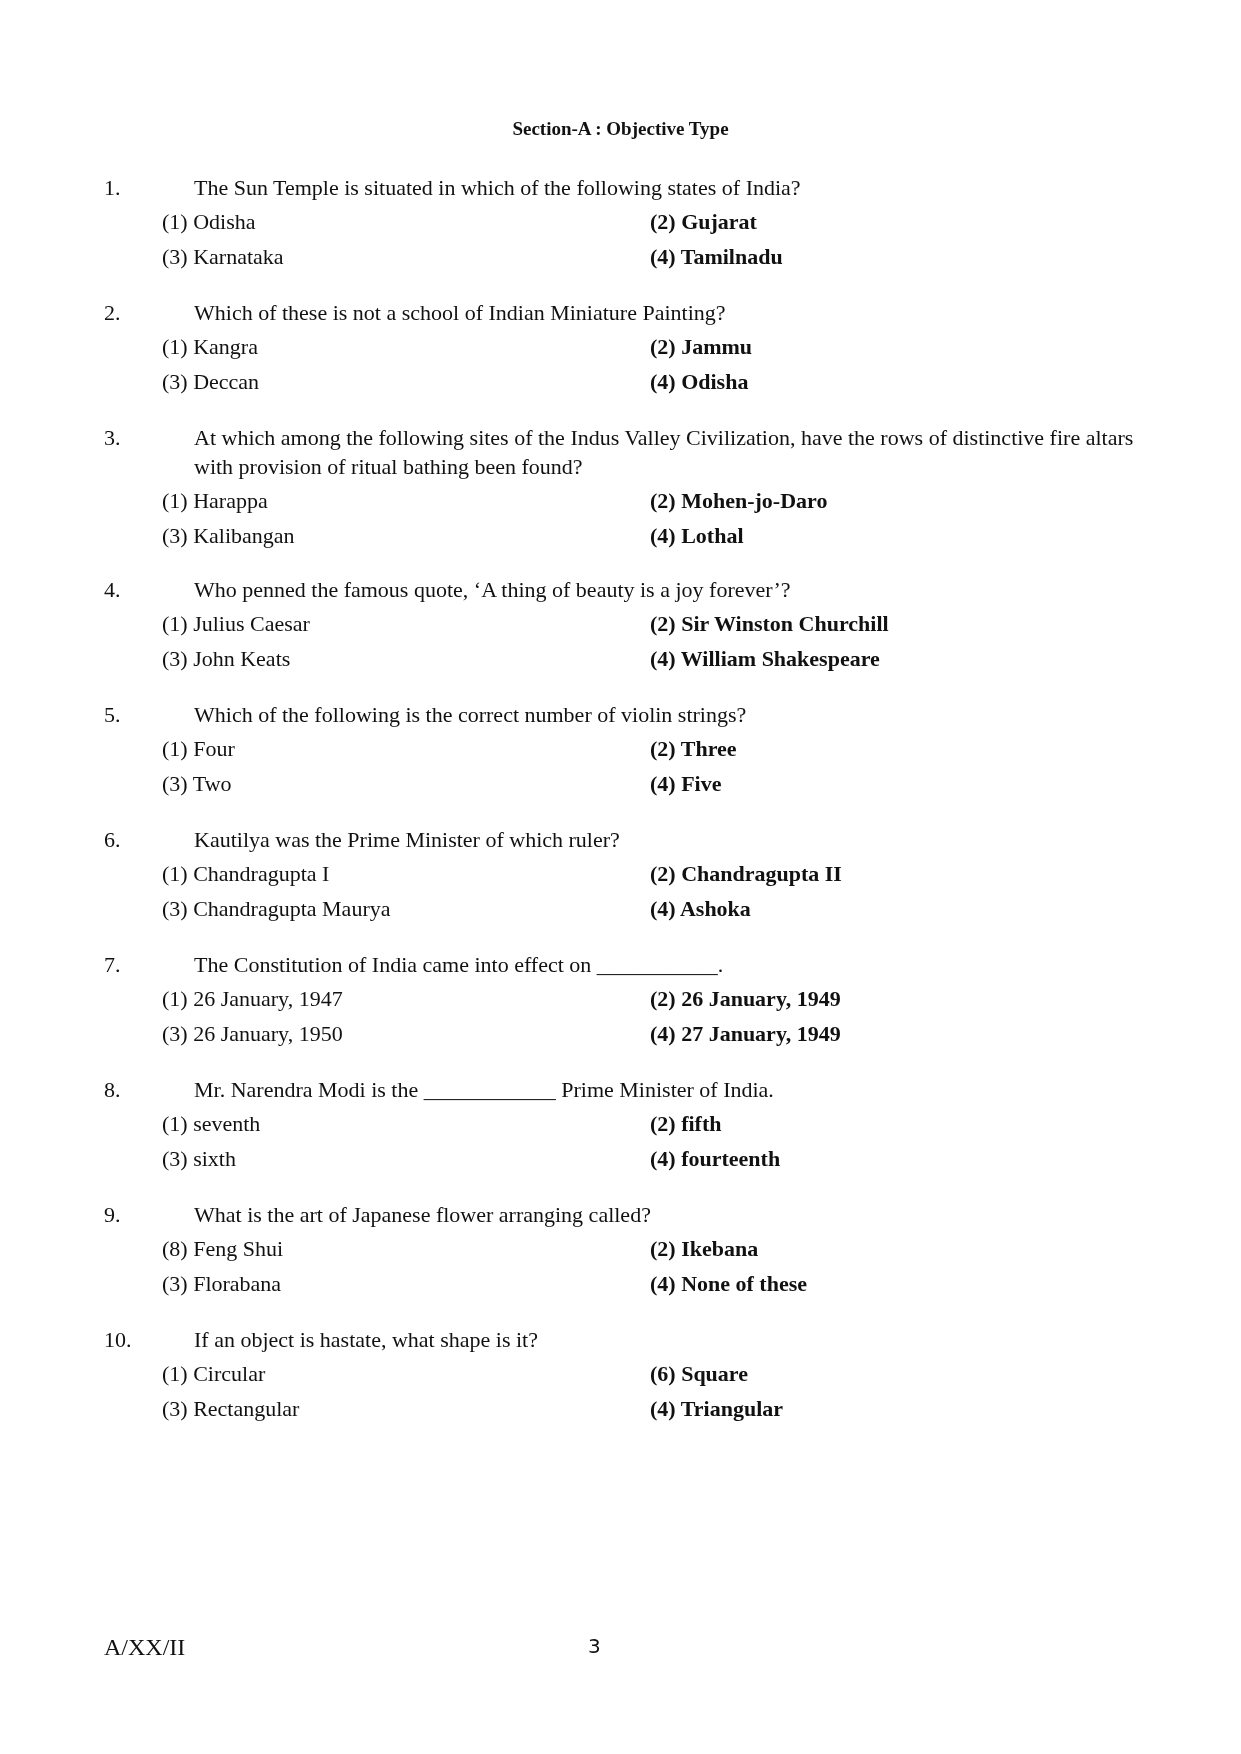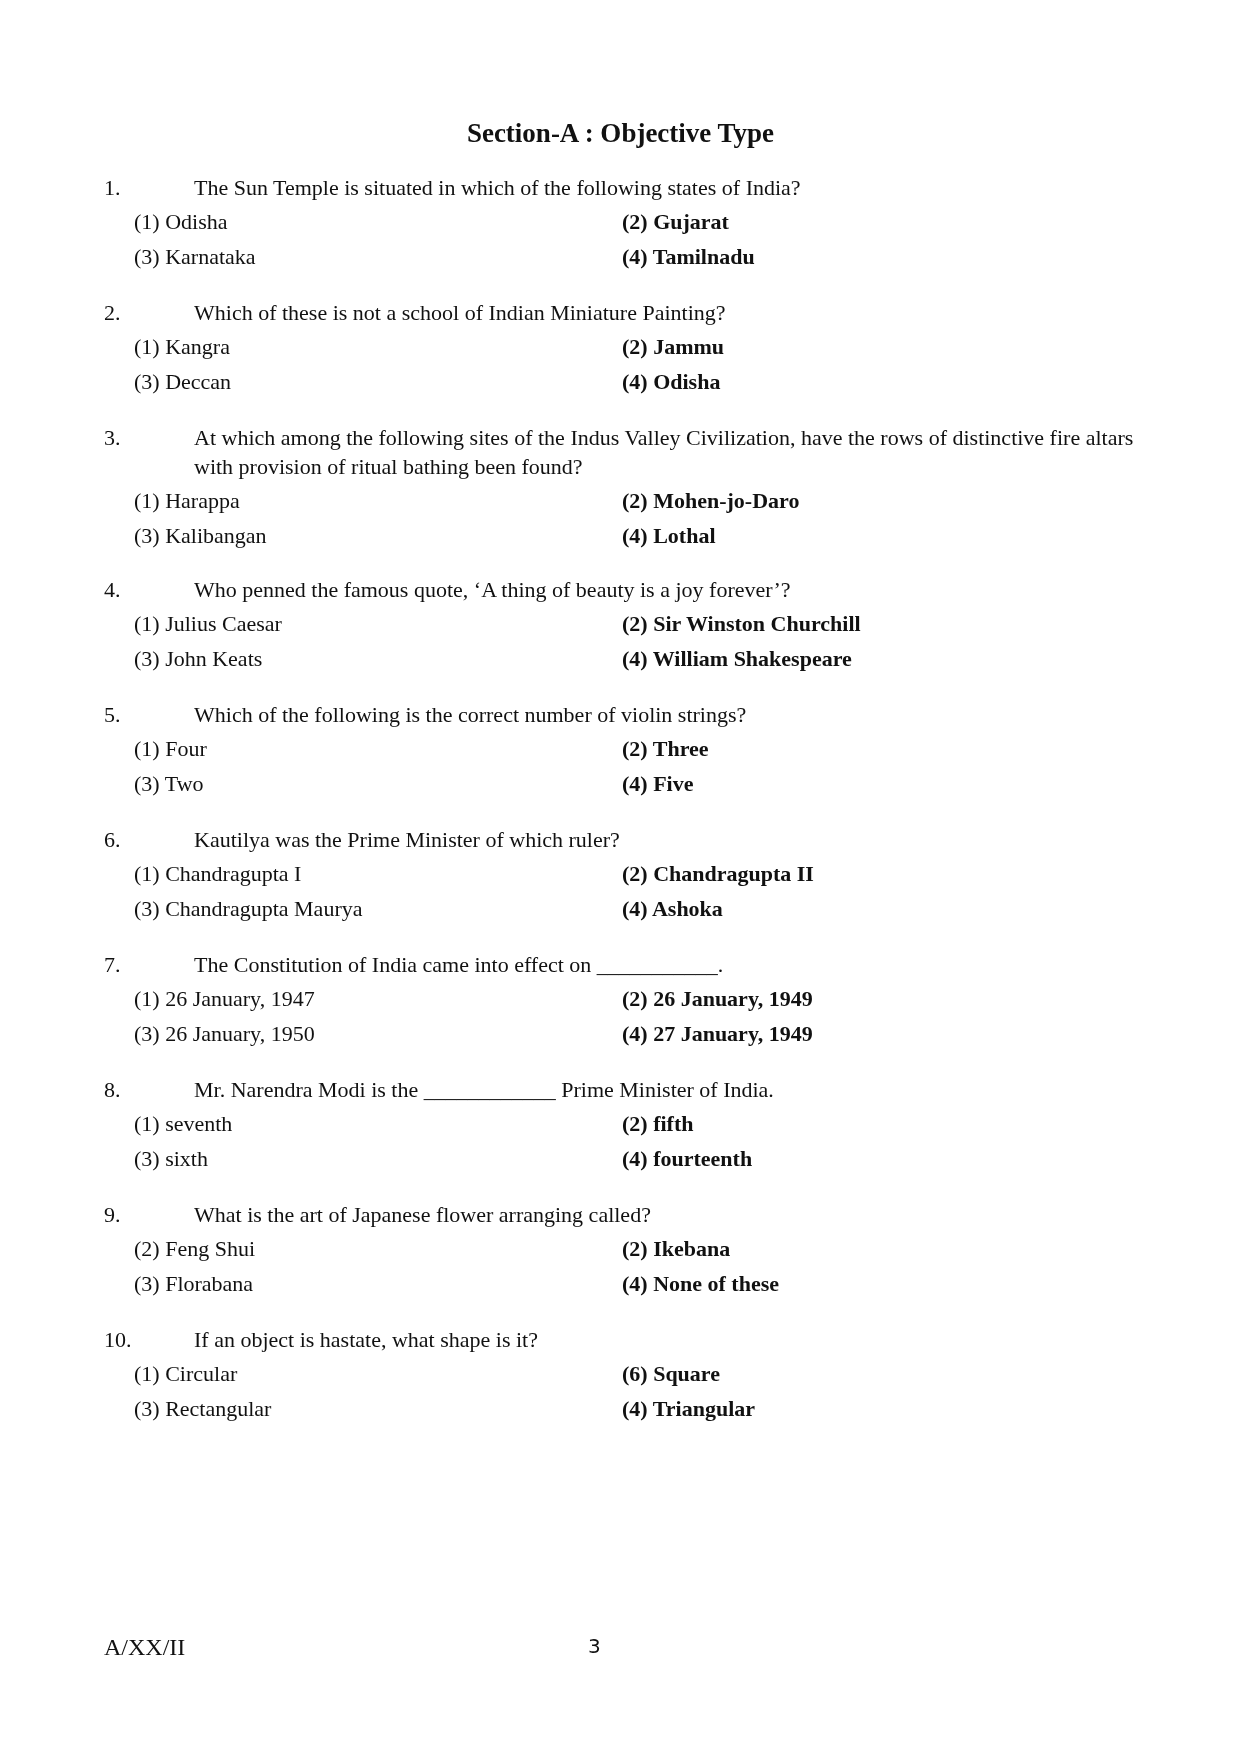--- a/index.html
+++ b/index.html
@@ -3,26 +3,26 @@
 <meta charset="utf-8">
 <style>
   html, body { margin: 0; padding: 0; background: #ffffff; }
   body {
     width: 1241px; height: 1754px; position: relative; overflow: hidden;
     font-family: "Liberation Serif", "DejaVu Serif", serif;
     color: #111;
   }
   .title {
     position: absolute; top: 118px; left: 0; width: 1241px; text-align: center;
-    font-weight: bold; font-size: 27px;
+    font-weight: bold; font-size: 19px;
   }
   .question { position: absolute; left: 104px; width: 1060px; font-size: 22px; line-height: 29px; }
   .qnum { position: absolute; left: 0; top: 0; }
   .qtext { margin-left: 90px; }
-  .opts { margin-left: 30px; position: relative; }
+  .opts { margin-left: 58px; position: relative; }
   .opt-row { height: 35px; position: relative; }
   .opt-row:first-child { margin-top: 5px; }
   .opt { position: absolute; top: 0; }
   .opt.left { left: 0; }
   .opt.right { left: 488px; font-weight: bold; }
   .footer-code { position: absolute; top: 1634px; left: 104px; font-size: 24px; }
   .footer-page { position: absolute; top: 1634px; left: 588px; font-size: 20px; font-family: "DejaVu Sans", sans-serif; }
 </style>
 </head>
 <body>
@@ -147,21 +147,21 @@
         <span class="opt right">(4) fourteenth</span>
       </div>
   </div>
 </div>
 
 <div class="question" style="top:1200px">
   <span class="qnum">9.</span>
   <div class="qtext">What is the art of Japanese flower arranging called?</div>
   <div class="opts">
     <div class="opt-row">
-        <span class="opt left">(2) Feng Shui</span>
+        <span class="opt left">(8) Feng Shui</span>
         <span class="opt right">(2) Ikebana</span>
       </div>
     <div class="opt-row">
         <span class="opt left">(3) Florabana</span>
         <span class="opt right">(4) None of these</span>
       </div>
   </div>
 </div>
 
 <div class="question" style="top:1325px">

